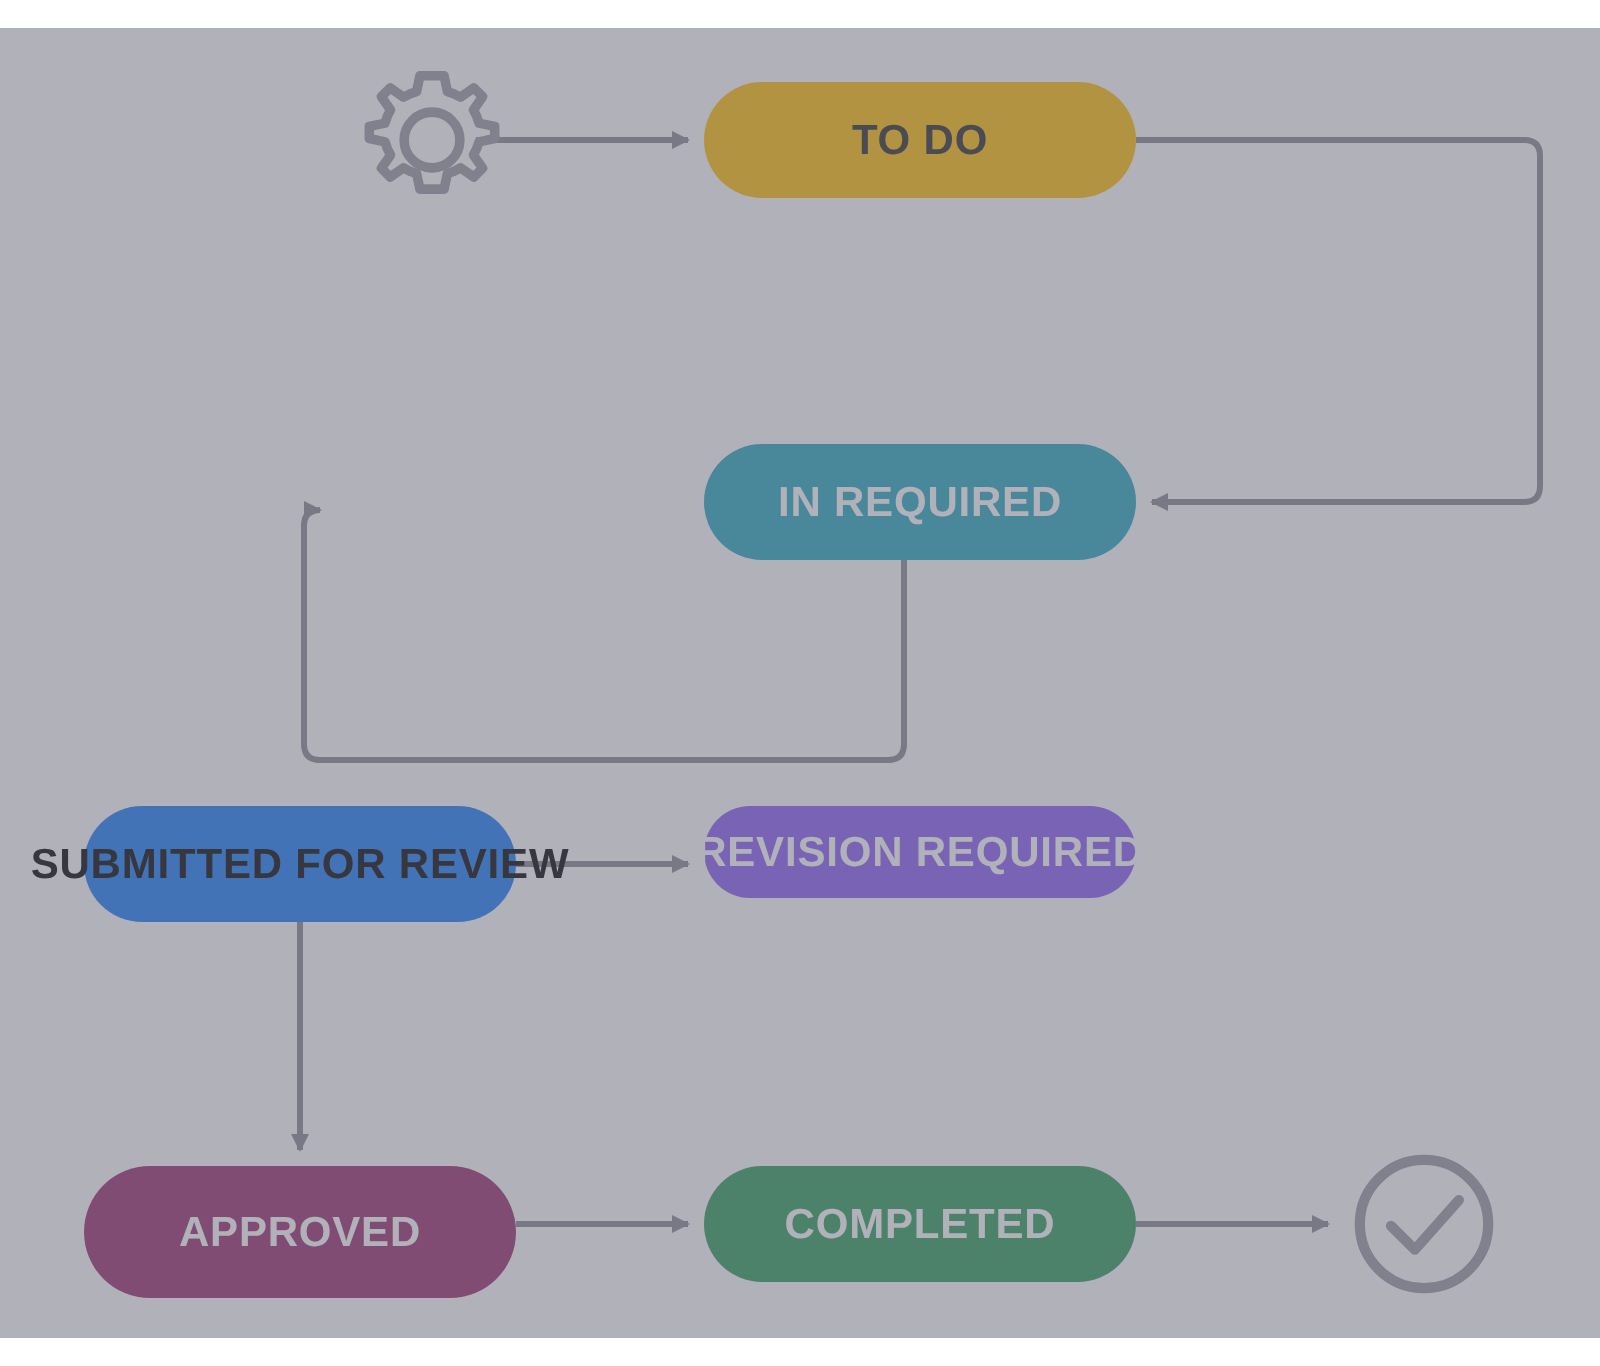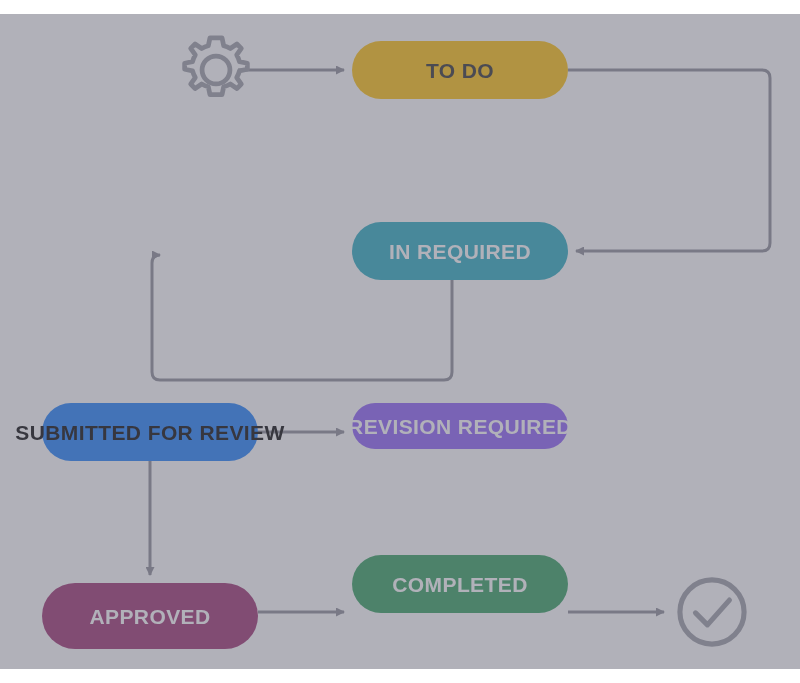--- a/index.html
+++ b/index.html
@@ -110,19 +110,19 @@
       </div>
       <div class="node" style="left: 42px; top: 403px; width: 216px; height: 58px; background: rgb(26, 126, 251);">
         <span class="node-label" style="color: #000000;">SUBMITTED FOR REVIEW</span>
       </div>
       <div class="node" style="left: 352px; top: 403px; width: 216px; height: 46px; background: #8b5cf6;">
         <span class="node-label" style="color: rgb(255, 255, 255);">REVISION REQUIRED</span>
       </div>
       <div class="node" style="left: 42px; top: 583px; width: 216px; height: 66px; background: rgb(156, 44, 110);">
         <span class="node-label" style="color: rgb(255, 255, 255);">APPROVED</span>
       </div>
-      <div class="node" style="left: 352px; top: 555px; width: 216px; height: 58px; background: rgb(46, 158, 91);">
+      <div class="node" style="left: 352px; top: 583px; width: 216px; height: 58px; background: rgb(46, 158, 91);">
         <span class="node-label" style="color: rgb(255, 255, 255);">COMPLETED</span>
       </div>
     </div>
 
   <div id="veil" style="background: rgba(105, 106, 120, 0.52);"></div>
 </div>
 
 </body></html>

